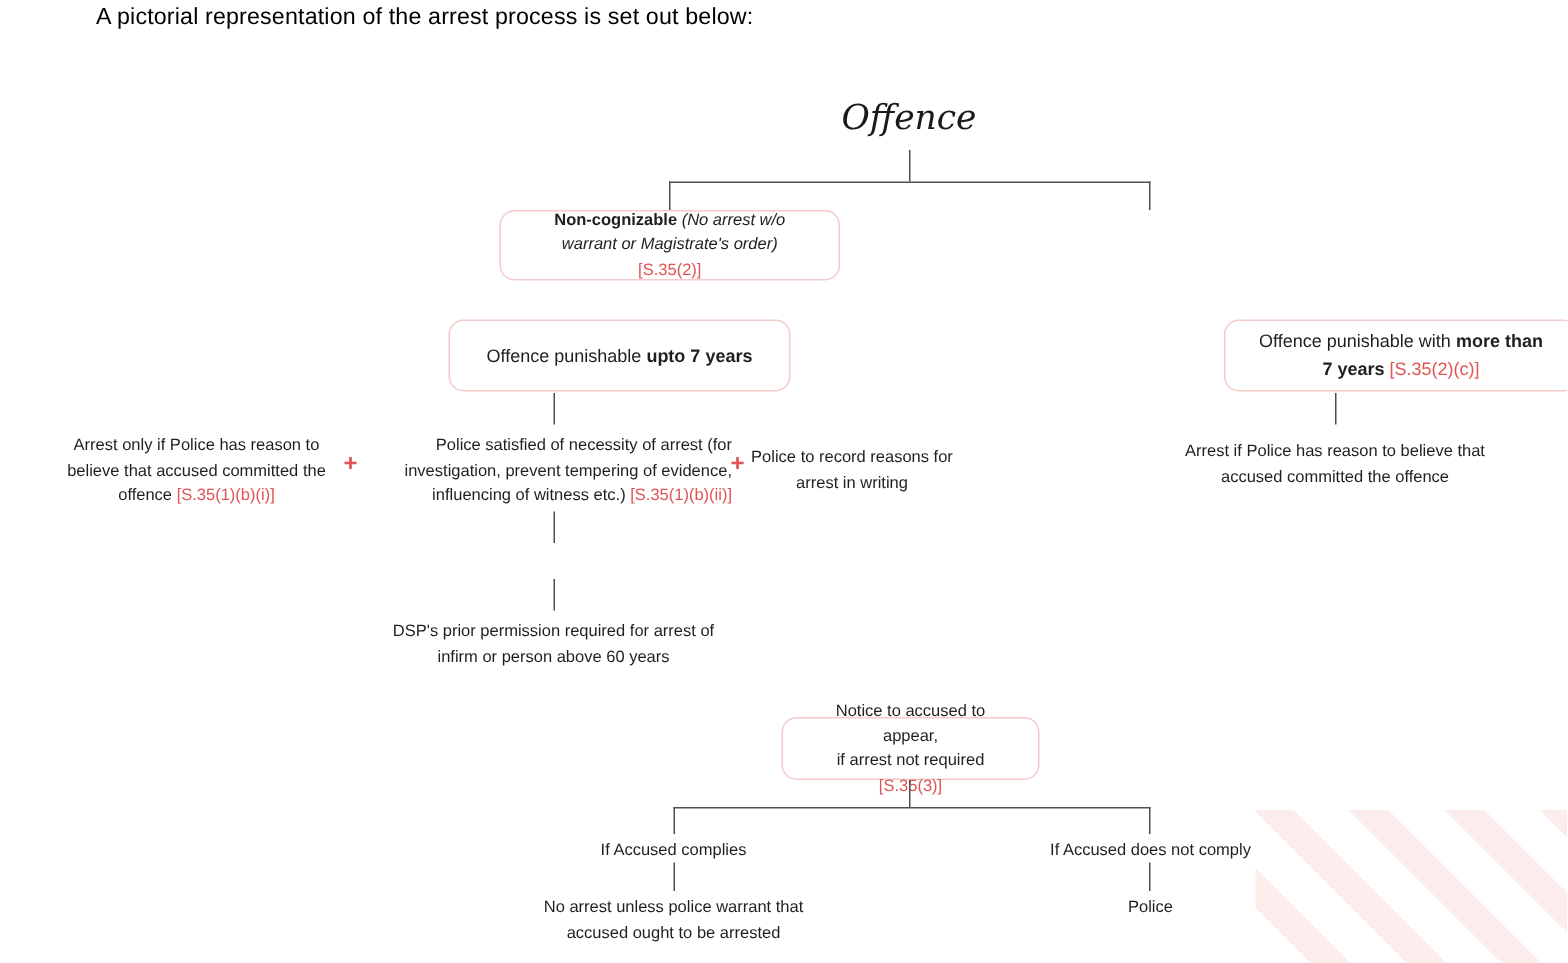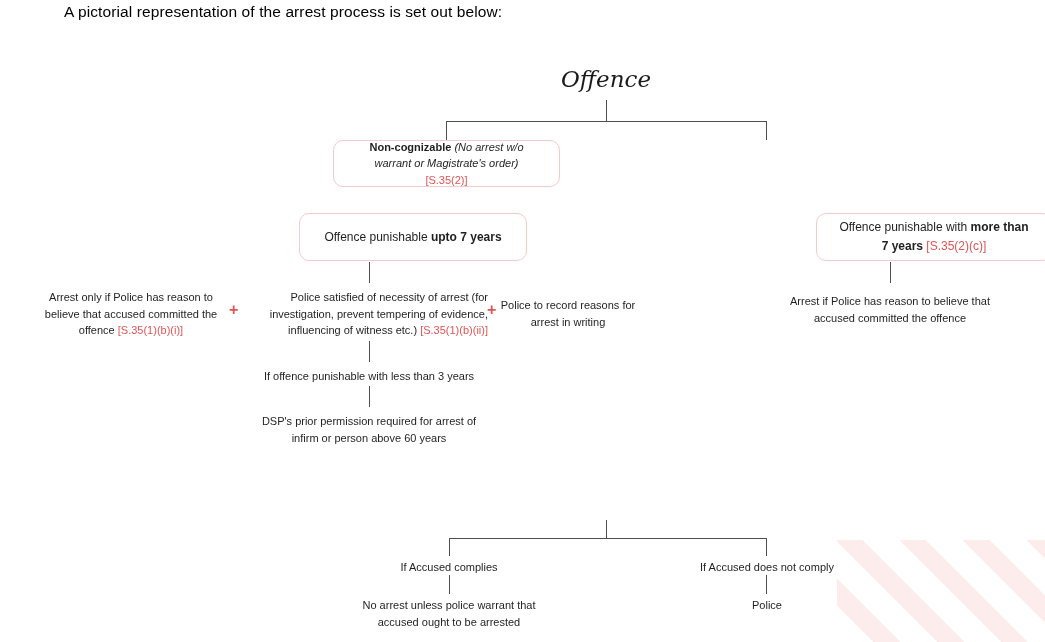--- a/index.html
+++ b/index.html
@@ -93,24 +93,30 @@
     <span class="red">[S.35(1)(b)(ii)]</span>
   </div>
 
   <div class="plus" style="left:487px; top:302px;">+</div>
 
   <div class="txt" style="left:493px; top:297px; width:150px;">Police to record reasons for arrest in writing</div>
 
   <div class="txt" style="left:785px; top:293px; width:210px;">Arrest if Police has reason to believe that accused committed the offence</div>
 
   <div class="vline" style="left:369px; top:341px; height:21px;"></div>
-  <div class="txt" style="left:249px; top:368px; width:240px;">If offence punishable with less than 3 years</div>
   <div class="vline" style="left:369px; top:386px; height:21px;"></div>
   <div class="txt" style="left:258px; top:413px; width:222px;">DSP's prior permission required for arrest of infirm or person above 60 years</div>
 
+  <div class="box" style="left:521px; top:478px; width:172px; height:42px;">
+    <div>Notice to accused to appear,</div>
+    <div>
+      <span>if arrest not required</span>
+      <span class="red">[S.35(3)]</span>
+    </div>
+  </div>
 
   <div class="vline" style="left:606px; top:520px; height:18px;"></div>
   <div class="hline" style="left:449px; top:538px; width:318px;"></div>
   <div class="vline" style="left:449px; top:538px; height:18px;"></div>
   <div class="vline" style="left:766px; top:538px; height:18px;"></div>
 
   <div class="txt" style="left:374px; top:559px; width:150px;">If Accused complies</div>
   <div class="txt" style="left:671px; top:559px; width:192px;text-align:center;">If Accused does not comply</div>
 
   <div class="vline" style="left:449px; top:575px; height:19px;"></div>

